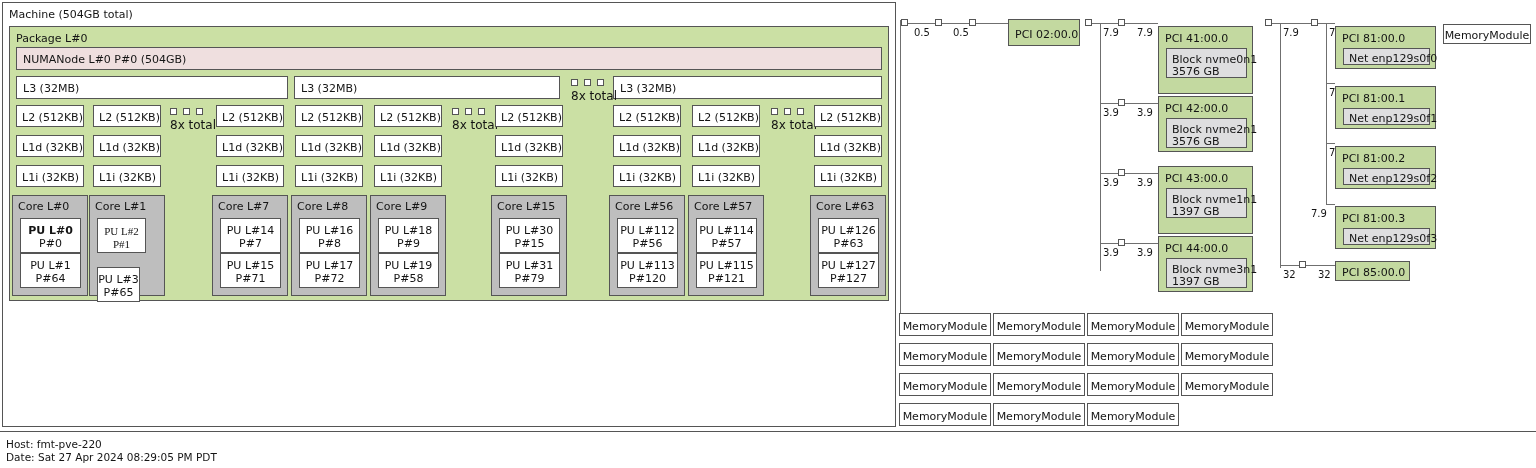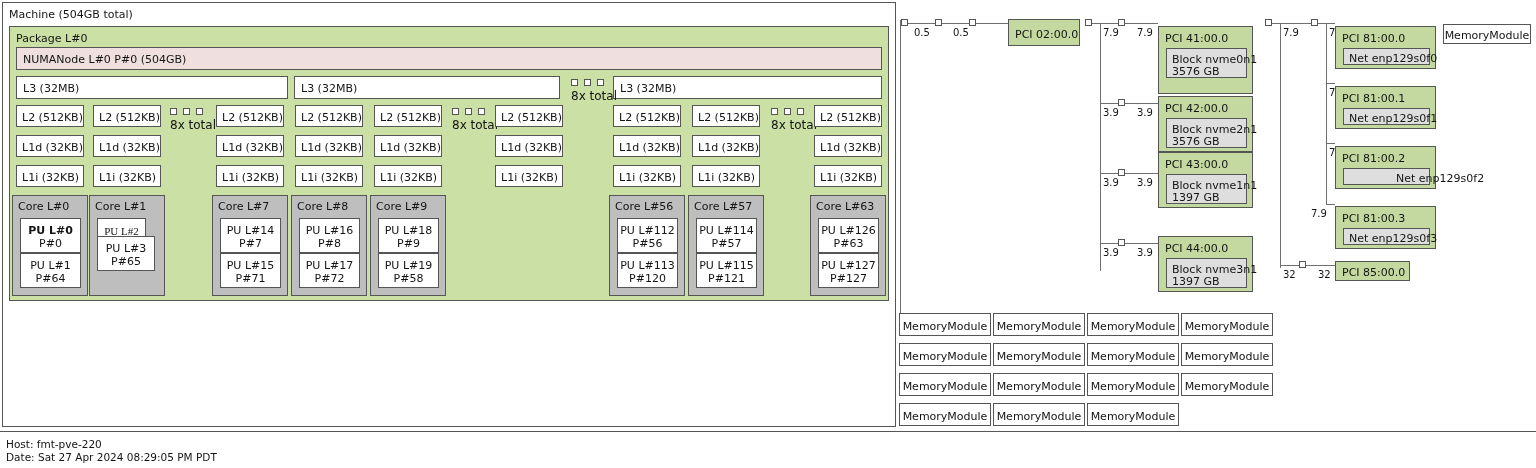--- a/index.html
+++ b/index.html
@@ -101,21 +101,21 @@
     </div>
   <div class="box bx-cache" style="left:93px;top:165px;width:68px;height:22px;">
     <div class="lbl" style="left:5px;top:6px;">L1i (32KB)</div>
     </div>
   <div class="box bx-core" style="left:89px;top:195px;width:76px;height:101px;">
     <div class="lbl" style="left:5px;top:5px;">Core L#1</div>
     <div class="box bx-pu" style="left:7px;top:22px;width:49px;height:35px;font-family:Liberation Serif, serif;">
       <div class="pu-txt" style="top:6px;">PU L#2</div>
       <div class="pu-txt" style="top:19px;">P#1</div>
       </div>
-    <div class="box bx-pu" style="left:7px;top:40px;width:58px;height:35px;">
+    <div class="box bx-pu" style="left:7px;top:71px;width:43px;height:35px;">
       <div class="pu-txt" style="top:6px;">PU L#3</div>
       <div class="pu-txt" style="top:19px;">P#65</div>
       </div>
   </div>
 
   <div>
     <div class="minisq" style="left:170px;top:108px;"></div>
     <div class="minisq" style="left:183px;top:108px;"></div>
     <div class="minisq" style="left:196px;top:108px;"></div>
     <div class="xtotal" style="left:170px;top:118px;">8x total</div>
@@ -193,20 +193,31 @@
 
   <div class="box bx-cache" style="left:495px;top:105px;width:68px;height:22px;">
     <div class="lbl" style="left:5px;top:6px;">L2 (512KB)</div>
     </div>
   <div class="box bx-cache" style="left:495px;top:135px;width:68px;height:22px;">
     <div class="lbl" style="left:5px;top:6px;">L1d (32KB)</div>
     </div>
   <div class="box bx-cache" style="left:495px;top:165px;width:68px;height:22px;">
     <div class="lbl" style="left:5px;top:6px;">L1i (32KB)</div>
     </div>
+  <div class="box bx-core" style="left:491px;top:195px;width:76px;height:101px;">
+    <div class="lbl" style="left:5px;top:5px;">Core L#15</div>
+    <div class="box bx-pu" style="left:7px;top:22px;width:61px;height:35px;">
+      <div class="pu-txt" style="top:6px;">PU L#30</div>
+      <div class="pu-txt" style="top:19px;">P#15</div>
+      </div>
+    <div class="box bx-pu" style="left:7px;top:57px;width:61px;height:35px;">
+      <div class="pu-txt" style="top:6px;">PU L#31</div>
+      <div class="pu-txt" style="top:19px;">P#79</div>
+      </div>
+  </div>
 
   <div class="box bx-cache" style="left:613px;top:105px;width:68px;height:22px;">
     <div class="lbl" style="left:5px;top:6px;">L2 (512KB)</div>
     </div>
   <div class="box bx-cache" style="left:613px;top:135px;width:68px;height:22px;">
     <div class="lbl" style="left:5px;top:6px;">L1d (32KB)</div>
     </div>
   <div class="box bx-cache" style="left:613px;top:165px;width:68px;height:22px;">
     <div class="lbl" style="left:5px;top:6px;">L1i (32KB)</div>
     </div>
@@ -315,21 +326,21 @@
         <div class="lbl" style="left:5px;top:5px;">Block nvme2n1</div>
         <div class="lbl" style="left:5px;top:17px;">3576 GB</div>
       </div>
     </div>
 
     <div class="hline" style="left:1100px;top:173px;width:22px;"></div>
     <div class="node" style="left:1118px;top:169px;"></div>
     <div class="hline" style="left:1125px;top:173px;width:33px;"></div>
     <div class="bw" style="left:1103px;top:177px;">3.9</div>
     <div class="bw" style="left:1137px;top:177px;">3.9</div>
-    <div class="box bx-pci" style="left:1158px;top:152px;width:95px;height:56px;text-decoration:underline;">
+    <div class="box bx-pci" style="left:1158px;top:166px;width:95px;height:68px;text-decoration:underline;">
       <div class="lbl" style="left:6px;top:6px;">PCI 43:00.0</div>
       <div class="box bx-osdev" style="left:7px;top:21px;width:81px;height:30px;">
         <div class="lbl" style="left:5px;top:5px;">Block nvme1n1</div>
         <div class="lbl" style="left:5px;top:17px;">1397 GB</div>
       </div>
     </div>
 
     <div class="hline" style="left:1100px;top:243px;width:22px;"></div>
     <div class="node" style="left:1118px;top:239px;"></div>
     <div class="hline" style="left:1125px;top:243px;width:33px;"></div>
@@ -371,21 +382,21 @@
       <div class="box bx-osdev" style="left:7px;top:21px;width:87px;height:17px;">
         <div class="lbl" style="left:5px;top:4px;">Net enp129s0f1</div>
       </div>
     </div>
 
     <div class="hline" style="left:1326px;top:143px;width:9px;"></div>
     <div class="bw" style="left:1329px;top:147px;">7.9</div>
     <div class="box bx-pci" style="left:1335px;top:146px;width:101px;height:43px;">
       <div class="lbl" style="left:6px;top:6px;">PCI 81:00.2</div>
       <div class="box bx-osdev" style="left:7px;top:21px;width:87px;height:17px;">
-        <div class="lbl" style="left:5px;top:4px;margin-left:47px;">Net enp129s0f2</div>
+        <div class="lbl" style="left:5px;top:4px;">Net enp129s0f2</div>
       </div>
     </div>
 
     <div class="hline" style="left:1326px;top:204px;width:9px;"></div>
     <div class="bw" style="left:1311px;top:208px;">7.9</div>
     <div class="box bx-pci" style="left:1335px;top:206px;width:101px;height:43px;">
       <div class="lbl" style="left:6px;top:6px;">PCI 81:00.3</div>
       <div class="box bx-osdev" style="left:7px;top:21px;width:87px;height:17px;">
         <div class="lbl" style="left:5px;top:4px;">Net enp129s0f3</div>
       </div>

